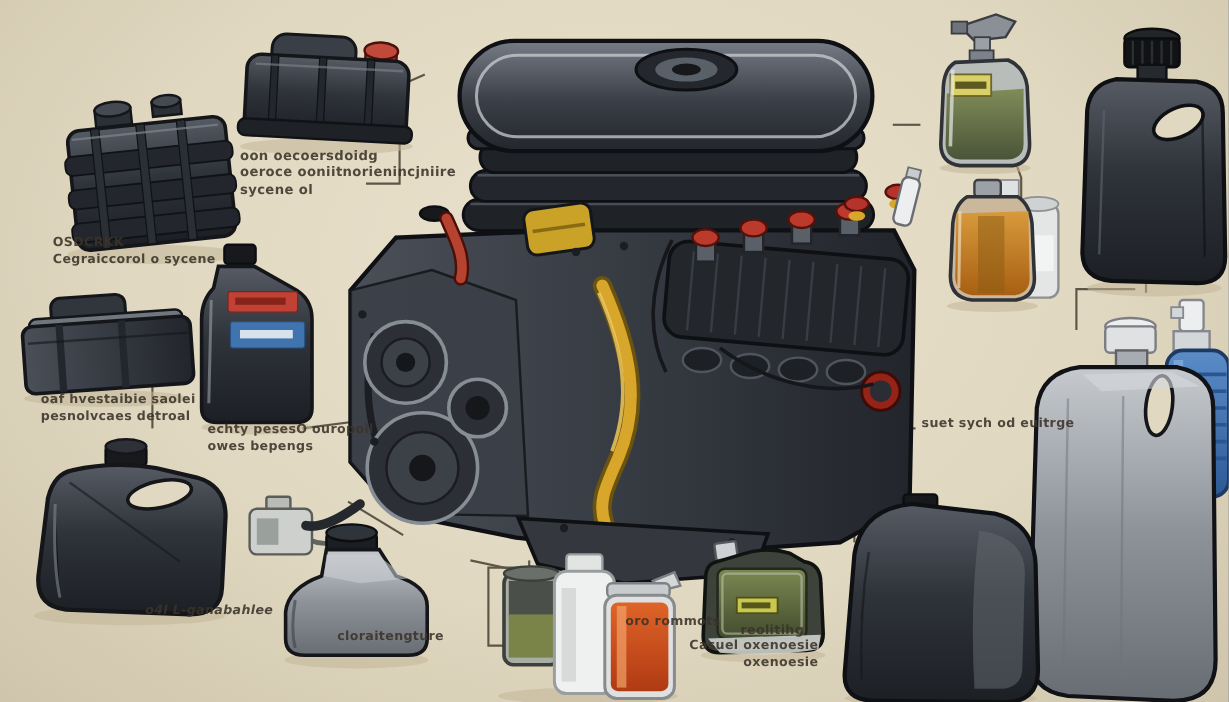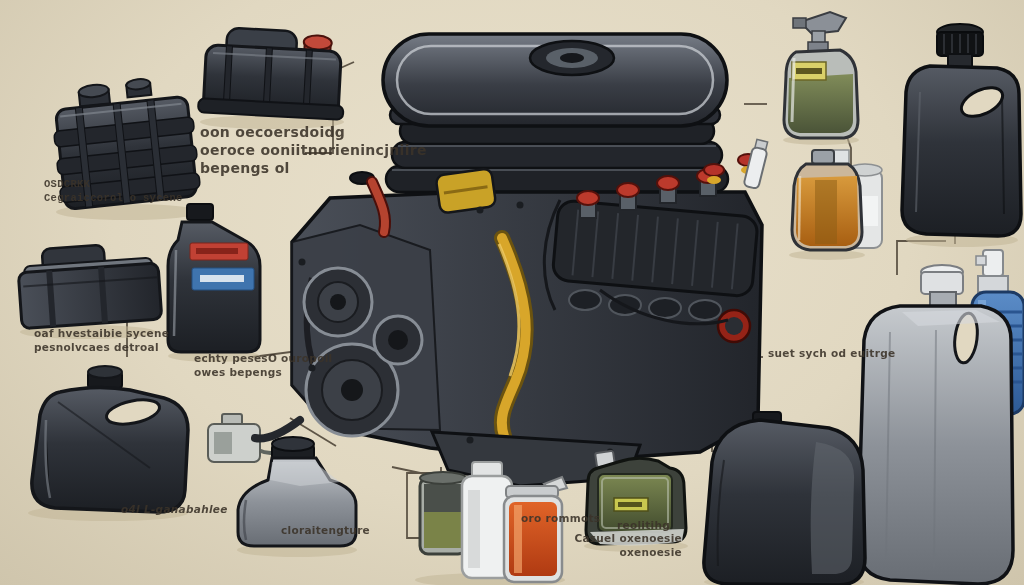--- a/index.html
+++ b/index.html
@@ -6,21 +6,21 @@
   #stage{
     position:relative;width:1024px;height:585px;overflow:hidden;
     background:radial-gradient(ellipse at 50% 38%, #e9e1cc 0%, #e1d8c1 55%, #cfc5ac 100%);
     font-family:"DejaVu Sans", sans-serif;
   }
   #stage svg{position:absolute;left:0;top:0;}
   .lbl{
     position:absolute;color:#3b3329;font-size:10.5px;font-weight:600;
     letter-spacing:.3px;line-height:1.3;white-space:nowrap;opacity:.88;
   }
-  .lbl.small{font-size:14px;}
+  .lbl.small{font-size:11px;}
   .lbl.center{text-align:right;white-space:normal;}
 </style>
 </head>
 <body>
 
 <div id="stage">
 
 <svg width="1024" height="585" viewBox="0 0 1024 585">
   <defs>
     <linearGradient id="gDark" x1="0" y1="0" x2="0" y2="1">
@@ -338,37 +338,37 @@
     <g>
       <polygon points="544,484 562,477 567,488 552,492" fill="#d6d8d8" stroke="#7f8284" stroke-width="2"></polygon>
       <rect x="506" y="486" width="52" height="12" rx="4" fill="#c9ccce" stroke="#7f8284" stroke-width="2"></rect>
       <rect x="504" y="496" width="58" height="86" rx="10" fill="#dfe1e1" stroke="#888b8d" stroke-width="2.5"></rect>
       <rect x="509" y="502" width="48" height="74" rx="6" fill="url(#gOrange)"></rect>
       <rect x="514" y="505" width="8" height="68" fill="#f2a26a" opacity="0.7"></rect>
     </g>
   </g>
 </svg>
 
-<div class="lbl" style="left:44px;top:178px;font-family:Liberation Mono, monospace;">
+<div class="lbl" style="left:44px;top:196px;">
   <div>OSDCRKK</div>
   <div>Cegraiccorol o sycene</div>
 </div>
 
 <div class="lbl small" style="left:200px;top:123px;">
   <div>oon oecoersdoidg</div>
   <div>oeroce ooniitnorienincjniire</div>
-  <div>bepengs ol</div>
+  <div>sycene ol</div>
 </div>
 
 <div class="lbl" style="left:34px;top:327px;">
-  <div>oaf hvestaibie sycene</div>
+  <div>oaf hvestaibie saolei</div>
   <div>pesnolvcaes detroal</div>
 </div>
 
-<div class="lbl" style="left:194px;top:352px;">
+<div class="lbl" style="left:173px;top:352px;">
   <div>echty pesesO ouropoil</div>
   <div>owes bepengs</div>
 </div>
 
 <div class="lbl" style="left:121px;top:503px;font-style:italic;">
   <div>o4l L-ganabahlee</div>
 </div>
 
 <div class="lbl" style="left:281px;top:524px;">
   <div>cloraitengture</div>

